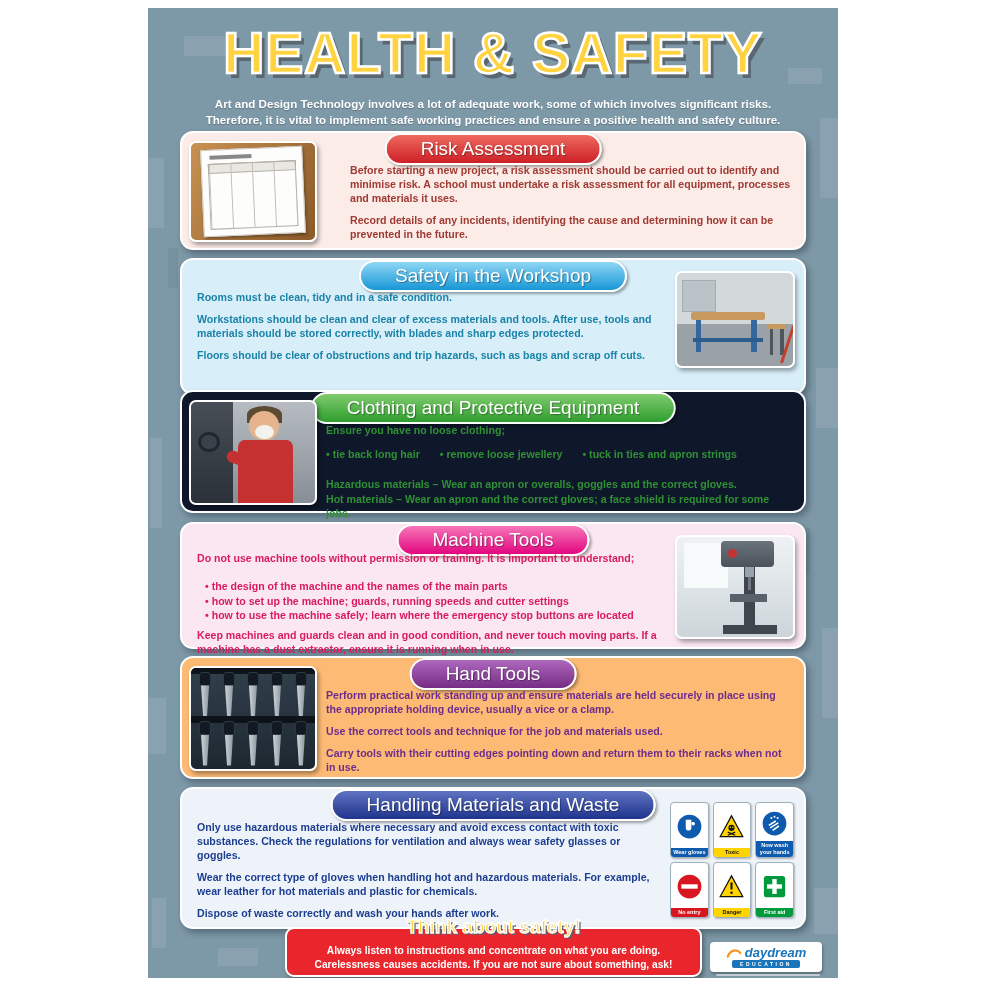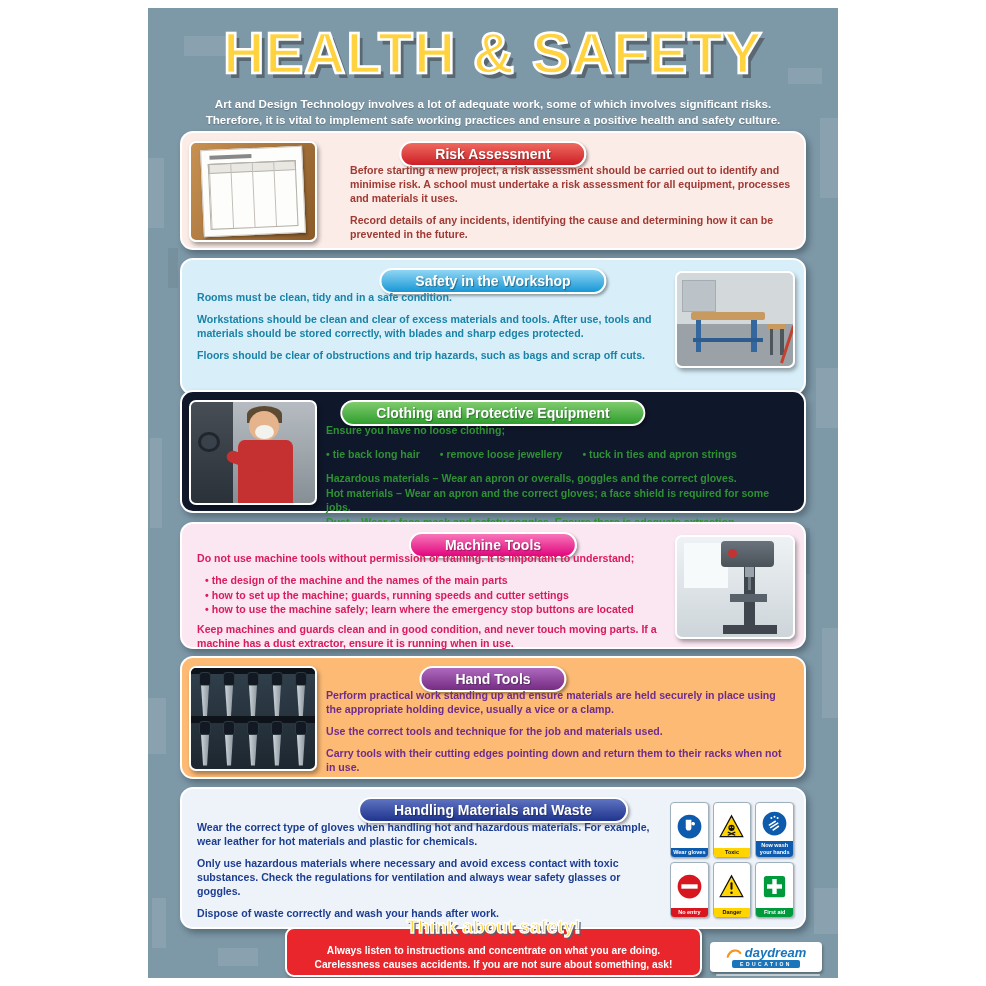--- a/index.html
+++ b/index.html
@@ -20,22 +20,22 @@
 
   .panel { position:absolute; left:32px; width:626px; border:2px solid #ffffff; border-radius:13px;
            box-shadow:3px 4px 6px rgba(20,30,40,0.35); }
   .s1 { top:123px; height:119px; background:#fcece7; }
   .s2 { top:250px; height:137px; background:#d8effa;padding-left:44px; }
   .s3 { top:382px; height:123px; background:#0f172a; }
   .s4 { top:514px; height:127px; background:#fbe7f2;padding-left:9px; }
   .s5 { top:648px; height:123px; background:#fdba74; }
   .s6 { top:779px; height:142px; background:#eef3fa; }
 
-  .pill { position:absolute; top:8px; left:50%; transform:translateX(-50%); padding:3px 34px;
-          border:2px solid #ffffff; border-radius:999px; color:#ffffff; font-size:14px; font-weight:bold;
+  .pill { position:absolute; top:0; left:50%; transform:translateX(-50%); padding:3px 34px;
+          border:2px solid #ffffff; border-radius:999px; color:#ffffff; font-size:19px; font-weight:normal;
           white-space:nowrap; box-shadow:2px 2px 3px rgba(0,0,0,0.35); text-shadow:1px 1px 1px rgba(0,0,0,0.35); }
   .pill-red     { background:linear-gradient(#ee6a5f,#cd1f26); }
   .pill-blue    { background:linear-gradient(#8fd6f4,#1897d6); }
   .pill-green   { background:linear-gradient(#7fcb6d,#2f9e2f); }
   .pill-magenta { background:linear-gradient(#f776b9,#e2067f); }
   .pill-purple  { background:linear-gradient(#ad68bd,#762c84); }
   .pill-navy    { background:linear-gradient(#5e73c0,#1f348d); }
 
   .photo { position:absolute; border:2px solid #ffffff; border-radius:7px; overflow:hidden;
            box-shadow:2px 3px 4px rgba(0,0,0,0.35); }
@@ -47,21 +47,21 @@
   .text { position:absolute; top:31px; font-weight:bold; font-size:10.6px; line-height:1.32; }
   .text p { margin:0 0 8px; }
   .tl { left:144px; right:12px; }
   .tr { left:15px; right:140px; }
   .s4 .tr { top:28px; }
   .s6 .text { left:15px; right:144px; top:32px; }
   .text-red  { color:#a03a34;margin-left:24px; } .text-blue { color:#1a83a8; } .text-green { color:#2f9134; }
   .text-mag  { color:#da1b5c; } .text-pur  { color:#6e2d8d; } .text-navy { color:#1d3e90; }
 
   .mb10 { margin-bottom:10px !important; }
-  .bullet-row { display:flex; gap:20px; margin:0 0 9px; white-space:nowrap; }
+  .bullet-row { display:flex; gap:20px; margin:0 0 15px; white-space:nowrap; }
   .bullet-row span::before { content:"• "; }
   .tight p { margin:0; line-height:1.4; }
   .bullet-list { margin:0 0 6px; padding-left:8px; }
   .bullet-list div { line-height:1.38; }
   .bullet-list div::before { content:"• "; }
   .outro { margin-top:6px; }
 
   
   .frag { position:absolute; }
   .ph-risk  { background:linear-gradient(120deg,#c89152,#8a5a28); }
@@ -220,21 +220,21 @@
         </div>
         <p>Hazardous materials – Wear an apron or overalls, goggles and the correct gloves.</p>
         <p>Hot materials – Wear an apron and the correct gloves; a face shield is required for some jobs.</p>
         <p>Dust – Wear a face mask and safety goggles. Ensure there is adequate extraction.</p>
       </div>
     </section>
 
     <section class="panel s4">
       <div class="pill pill-magenta">Machine Tools</div>
       <div class="text tr text-mag">
-        <p style="margin-bottom:7px">Do not use machine tools without permission or training. It is important to understand;</p>
+        <p style="margin-bottom:13px">Do not use machine tools without permission or training. It is important to understand;</p>
         <div class="bullet-list">
           <div>the design of the machine and the names of the main parts</div>
           <div>how to set up the machine; guards, running speeds and cutter settings</div>
           <div>how to use the machine safely; learn where the emergency stop buttons are located</div>
         </div>
         <p class="outro">Keep machines and guards clean and in good condition, and never touch moving parts. If a machine has a dust extractor, ensure it is running when in use.</p>
       </div>
       <div class="photo photo-r ph-drill">
         <div class="frag win"></div>
         <div class="frag dcol"></div>
@@ -300,22 +300,22 @@
       <div class="text tl text-pur">
         <p>Perform practical work standing up and ensure materials are held securely in place using the appropriate holding device, usually a vice or a clamp.</p>
         <p>Use the correct tools and technique for the job and materials used.</p>
         <p>Carry tools with their cutting edges pointing down and return them to their racks when not in use.</p>
       </div>
     </section>
 
     <section class="panel s6">
       <div class="pill pill-navy">Handling Materials and Waste</div>
       <div class="text text-navy">
+        <p>Only use hazardous materials where necessary and avoid excess contact with toxic substances. Check the regulations for ventilation and always wear safety glasses or goggles.</p>
         <p>Wear the correct type of gloves when handling hot and hazardous materials. For example, wear leather for hot materials and plastic for chemicals.</p>
-        <p>Only use hazardous materials where necessary and avoid excess contact with toxic substances. Check the regulations for ventilation and always wear safety glasses or goggles.</p>
         <p>Dispose of waste correctly and wash your hands after work.</p>
       </div>
       <div class="signs">
         <div class="sign">
           <div class="sym">
             <svg viewBox="0 0 40 40">
                 <circle cx="20" cy="20" r="19" fill="#0e5bad"></circle>
                 <path d="M14 9 h9 v13 a4.5 4.5 0 0 1 -9 0 z" fill="#fff"></path>
                 <rect x="23" y="13" width="6" height="5" rx="2.5" fill="#fff" transform="rotate(24 26 15)"></rect>
               </svg>

